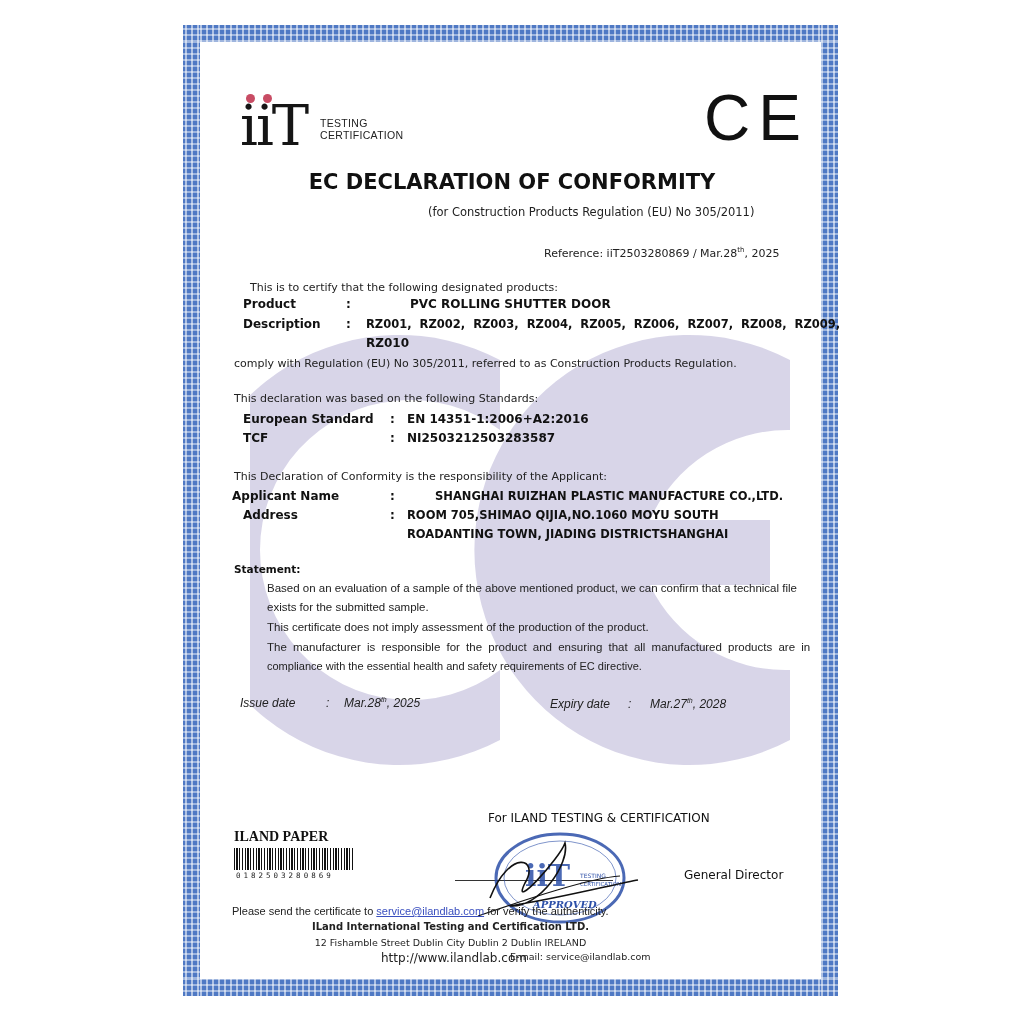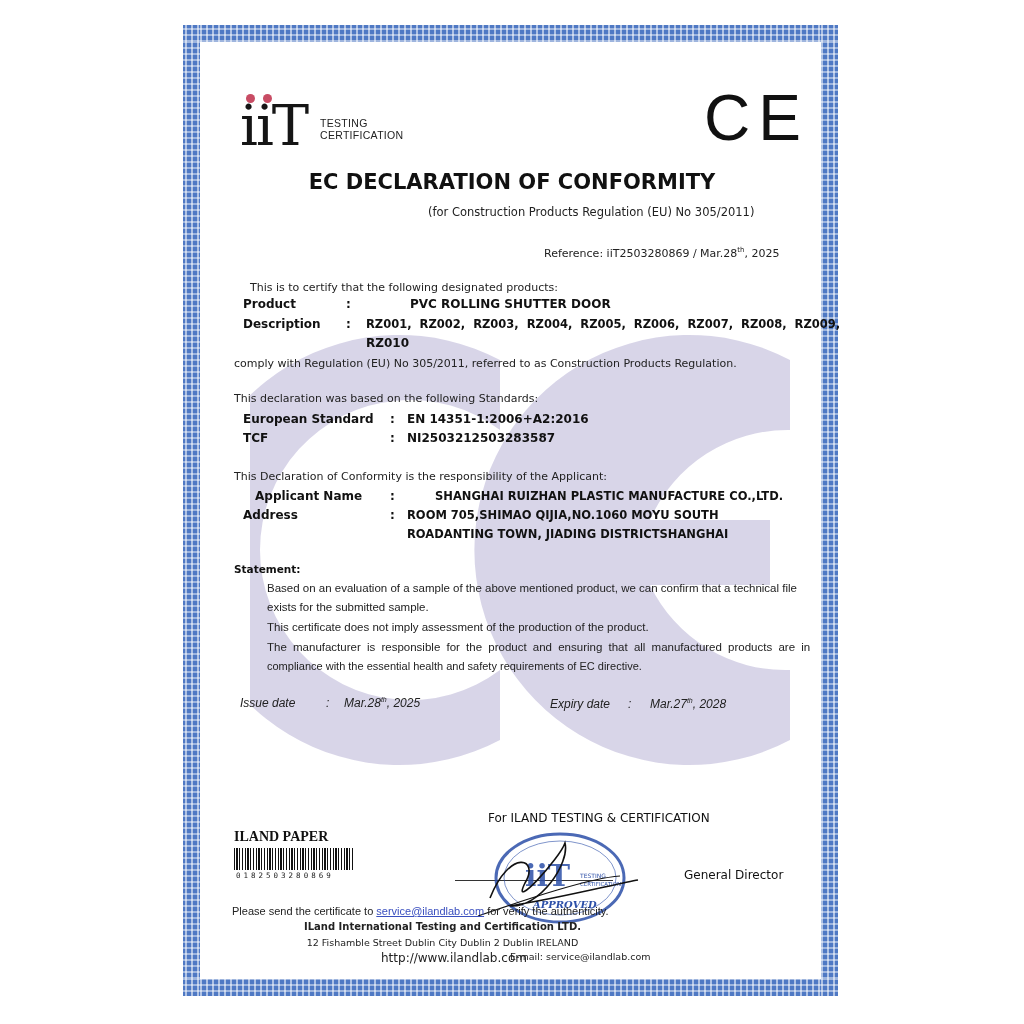--- a/index.html
+++ b/index.html
@@ -35,21 +35,21 @@
   .colon { font-weight:bold; font-size:12px; color:#111; }
   .arial { font-family:"Liberation Sans", sans-serif; font-size:11.5px; color:#222;padding-left:33px; }
   .italic { font-style:italic; font-family:"Liberation Sans", sans-serif; font-size:12px; color:#222; }
   sup { font-size:7px; }
   .barcode { left:234px; top:848px; width:120px; height:22px;
     background: repeating-linear-gradient(90deg,#111 0 1px,#fff 1px 2px,#111 2px 4px,#fff 4px 5px,#111 5px 6px,#fff 6px 8px,#111 8px 9px,#fff 9px 11px); }
   .barcode-num { left:236px; top:871px; font-family:"DejaVu Sans Mono", monospace; font-size:7.5px; letter-spacing:3px; color:#222; }
   .iland-paper { left:234px; top:829px; font-family:"Liberation Serif", serif; font-weight:bold; font-size:14px; color:#111; }
   .sig-line { left:455px; top:880px; width:158px; height:1px; background:#333; }
   .link { color:#3a4fbf; text-decoration:underline; }
-  .footer { left:0; width:885px; text-align:center; font-size:9.5px; color:#222; }
+  .footer { left:8px; width:885px; text-align:center; font-size:9.5px; color:#222; }
 </style>
 </head>
 <body>
 
 <div class="page">
 
   <div class="frame"></div>
 
   <svg class="watermark" viewBox="0 0 560 460">
     <path d="M250 40 A215 215 0 1 0 250 420 L250 350 A150 150 0 1 1 250 110 Z" fill="#b9b3d6"></path>
@@ -87,21 +87,21 @@
 
   <div class="abs body-text" style="left:234px;top:392px;">This declaration was based on the following Standards:</div>
   <div class="abs label" style="left:243px;top:412px;">European Standard</div>
   <div class="abs colon" style="left:390px;top:412px;">:</div>
   <div class="abs value" style="left:407px;top:412px;">EN 14351-1:2006+A2:2016</div>
   <div class="abs label" style="left:243px;top:431px;">TCF</div>
   <div class="abs colon" style="left:390px;top:431px;">:</div>
   <div class="abs value" style="left:407px;top:431px;">NI2503212503283587</div>
 
   <div class="abs body-text" style="left:234px;top:470px;">This Declaration of Conformity is the responsibility of the Applicant:</div>
-  <div class="abs label" style="left:255px;top:489px;">Applicant Name</div>
+  <div class="abs label" style="left:232px;top:489px;">Applicant Name</div>
   <div class="abs colon" style="left:390px;top:489px;">:</div>
   <div class="abs value" style="left:407px;top:489px;font-size:11.5px;margin-left:28px;">SHANGHAI RUIZHAN PLASTIC MANUFACTURE CO.,LTD.</div>
   <div class="abs label" style="left:243px;top:508px;">Address</div>
   <div class="abs colon" style="left:390px;top:508px;">:</div>
   <div class="abs value" style="left:407px;top:508px;font-size:11.5px;">ROOM 705,SHIMAO QIJIA,NO.1060 MOYU SOUTH</div>
   <div class="abs value" style="left:407px;top:527px;font-size:11.5px;">ROADANTING TOWN, JIADING DISTRICTSHANGHAI</div>
 
   <div class="abs label" style="left:234px;top:563px;font-size:10.5px;">Statement:</div>
   <div class="abs arial" style="left:234px;top:582px;">Based on an evaluation of a sample of the above mentioned product, we can confirm that a technical file</div>
   <div class="abs arial" style="left:234px;top:601px;">exists for the submitted sample.</div>

